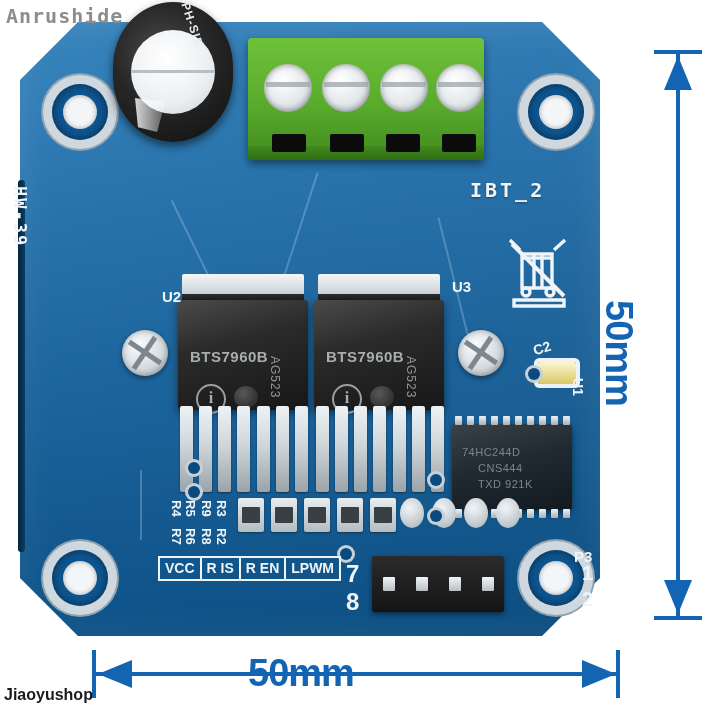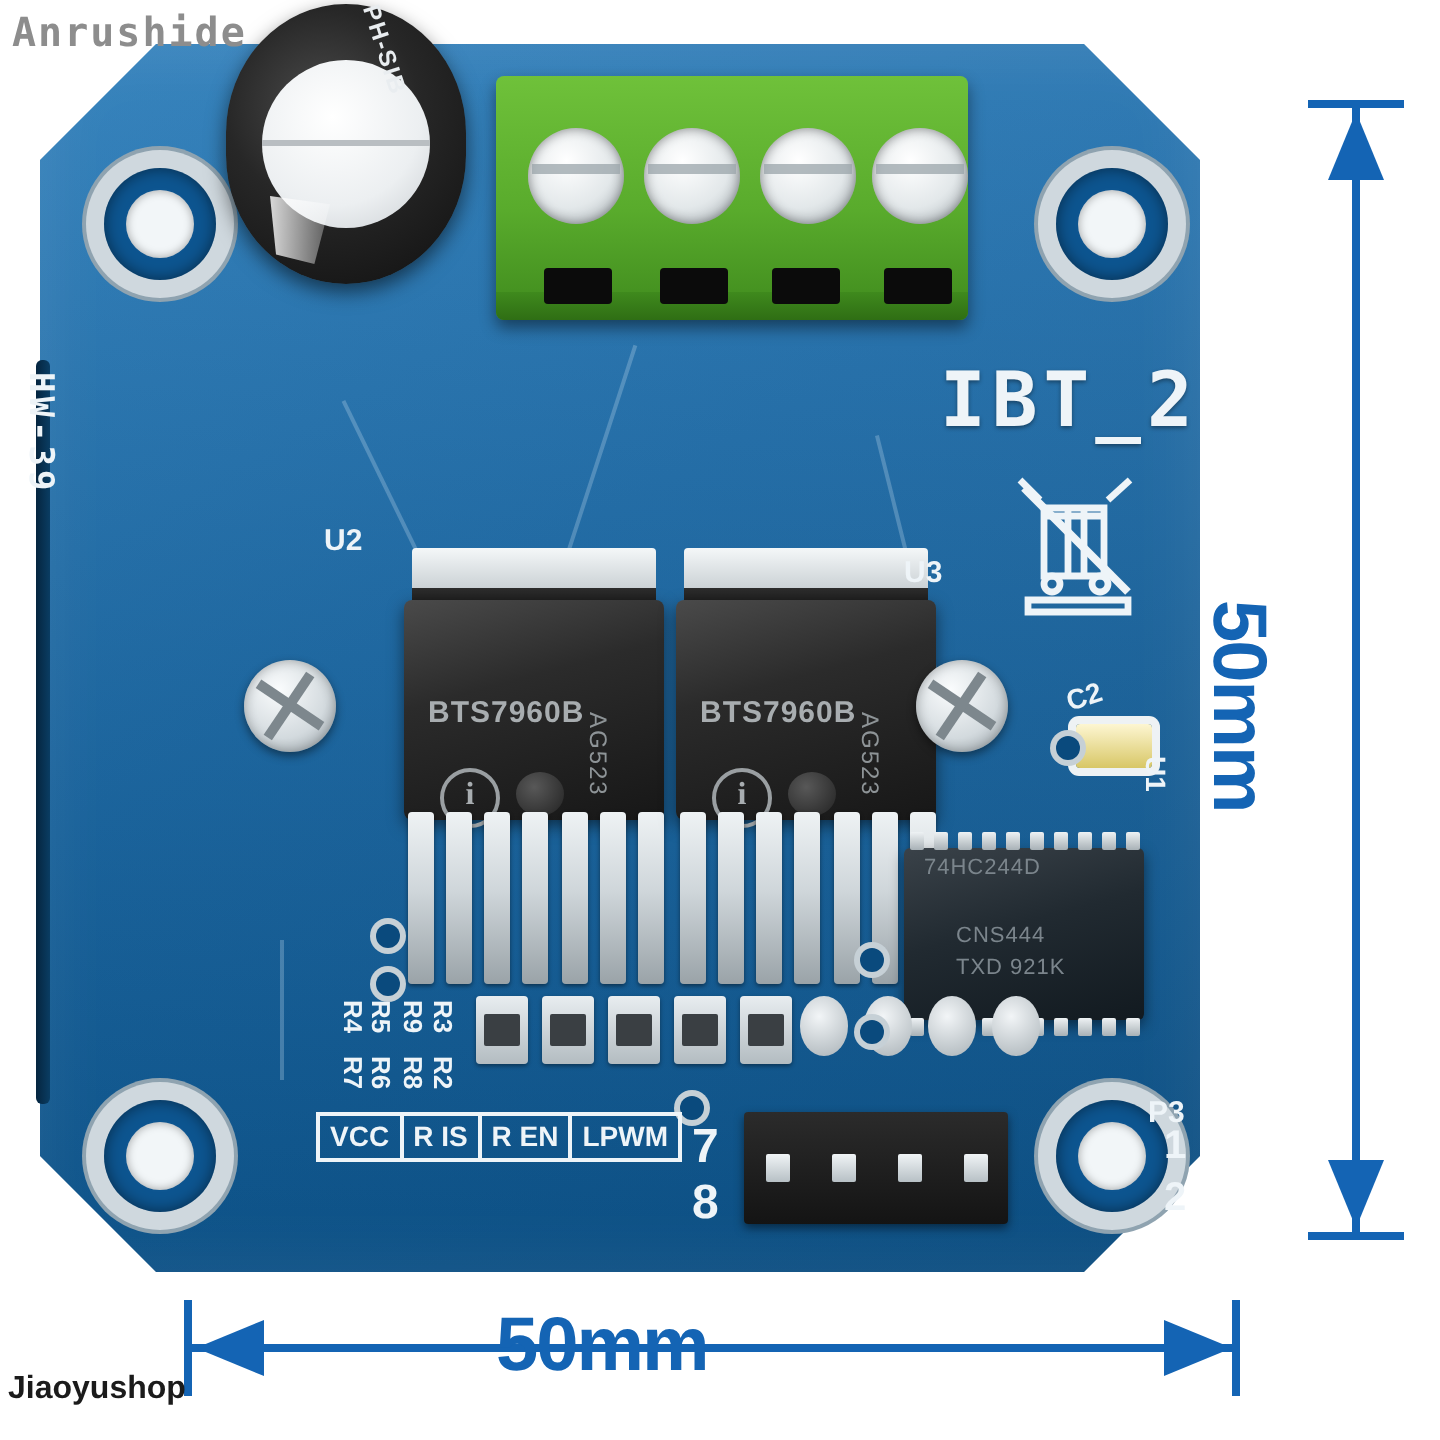--- a/index.html
+++ b/index.html
@@ -80,21 +80,21 @@
         border-radius:4px;box-shadow:0 4px 8px rgba(0,0,0,.45);}
   .term-screw{position:absolute;top:26px;width:48px;height:48px;border-radius:50%;
               background:radial-gradient(circle at 40% 34%,#ffffff 0%,#e3e8ea 55%,#aab3b8 100%);
               box-shadow:inset 0 0 6px rgba(0,0,0,.45);}
   .term-slot{position:absolute;top:44px;width:44px;height:5px;background:#9aa4a9;opacity:.75;}
   .term-hole{position:absolute;top:96px;width:34px;height:18px;background:#0b0b0b;border-radius:2px;}
   .term-base{position:absolute;left:0;top:108px;width:236px;height:14px;
              background:linear-gradient(180deg,#3f8a1d,#2f6e14);border-radius:0 0 4px 4px;}
 
   
-  .bts{position:absolute;top:274px;width:130px;height:136px;margin-left:24px;}
+  .bts{position:absolute;top:274px;width:130px;height:136px;}
   .bts.u2{left:178px;} .bts.u3{left:314px;}
   .bts-tab{position:absolute;left:4px;top:0;width:122px;height:32px;
            background:linear-gradient(180deg,#f4f7f8,#c5ccd0 72%,#8b9396);border-radius:2px;}
   .bts-tab::after{content:"";position:absolute;left:0;top:20px;width:122px;height:9px;
                   background:linear-gradient(180deg,#2d2d2d,#1a1a1a);}
   .bts-body{position:absolute;left:0;top:26px;width:130px;height:110px;border-radius:4px;
             background:linear-gradient(165deg,#4a4a4a 0%,#2b2b2b 38%,#171717 100%);
             box-shadow:0 3px 8px rgba(0,0,0,.5);}
   .bts-pn{position:absolute;left:12px;top:48px;color:#a8adb0;font-size:15px;font-weight:bold;
           letter-spacing:.5px;font-family:"Liberation Sans",sans-serif;}
@@ -120,47 +120,47 @@
   .screw::before{left:4px;top:20px;width:38px;height:5px;transform:rotate(34deg);}
   .screw::after{left:20px;top:4px;width:5px;height:38px;transform:rotate(34deg);}
 
   
   .soic{position:absolute;left:452px;top:424px;width:120px;height:86px;
         background:linear-gradient(165deg,#3a4249 0%,#212a31 45%,#121a20 100%);
         border-radius:3px;box-shadow:0 3px 7px rgba(0,0,0,.5);}
   .soic-l{position:absolute;left:0;width:120px;height:9px;display:flex;justify-content:space-around;}
   .soic-l.t{top:-8px;} .soic-l.b{bottom:-8px;}
   .soic-l span{width:7px;height:9px;background:linear-gradient(180deg,#eef2f4,#a8b1b6);border-radius:1px;}
-  .soic-t1{position:absolute;left:10px;top:4px;color:#7b858c;font-size:11px;letter-spacing:.5px;}
+  .soic-t1{position:absolute;left:10px;top:22px;color:#7b858c;font-size:11px;letter-spacing:.5px;}
   .soic-t2{position:absolute;left:26px;top:38px;color:#7b858c;font-size:11px;letter-spacing:.5px;}
   .soic-t3{position:absolute;left:26px;top:54px;color:#7b858c;font-size:11px;letter-spacing:.5px;text-align:right;}
 
   
   .smd-row{position:absolute;left:238px;top:498px;display:flex;gap:7px;}
   .smd{width:26px;height:34px;background:linear-gradient(180deg,#e8edf0,#b3bcc1);
        border-radius:2px;box-shadow:0 1px 2px rgba(0,0,0,.4);position:relative;}
   .smd::after{content:"";position:absolute;left:4px;top:9px;width:18px;height:16px;
               background:#3a3f43;border-radius:1px;}
   .smd-row2{position:absolute;left:400px;top:498px;display:flex;gap:8px;}
   .smd2{width:24px;height:30px;border-radius:50%;
         background:radial-gradient(circle at 40% 34%,#f2f5f7,#a9b2b7);}
 
   
   .c2{position:absolute;left:538px;top:362px;width:38px;height:22px;border-radius:2px;
       background:linear-gradient(180deg,#fdf6d2,#d8c766);
       box-shadow:0 0 0 4px #eef2f4,0 1px 3px rgba(0,0,0,.4);}
 
   
   .silk{position:absolute;color:#eef4f8;font-weight:bold;}
-  .silk-title{left:470px;top:178px;font-size:38px;letter-spacing:3px;
+  .silk-title{left:470px;top:178px;font-size:20px;letter-spacing:3px;
               font-family:"DejaVu Sans Mono",monospace;
               text-shadow:0 1px 2px rgba(0,0,0,.4);}
   .silk-hw{left:30px;top:186px;transform:rotate(90deg);transform-origin:left top;
            font-size:17px;letter-spacing:2px;font-family:"DejaVu Sans Mono",monospace;}
-  .silk-u2{left:162px;top:262px;font-size:15px;}
+  .silk-u2{left:162px;top:288px;font-size:15px;}
   .silk-u3{left:452px;top:278px;font-size:15px;}
   .silk-u1{left:586px;top:378px;font-size:14px;transform:rotate(90deg);transform-origin:left top;}
   .silk-c2{left:533px;top:340px;font-size:14px;transform:rotate(-18deg);}
   .silk-p3{left:574px;top:548px;font-size:15px;}
   .silk-p3n1{left:582px;top:562px;font-size:20px;}
   .silk-p3n2{left:582px;top:588px;font-size:20px;}
   .silk-7{left:346px;top:560px;font-size:24px;}
   .silk-8{left:346px;top:588px;font-size:24px;}
 
   

